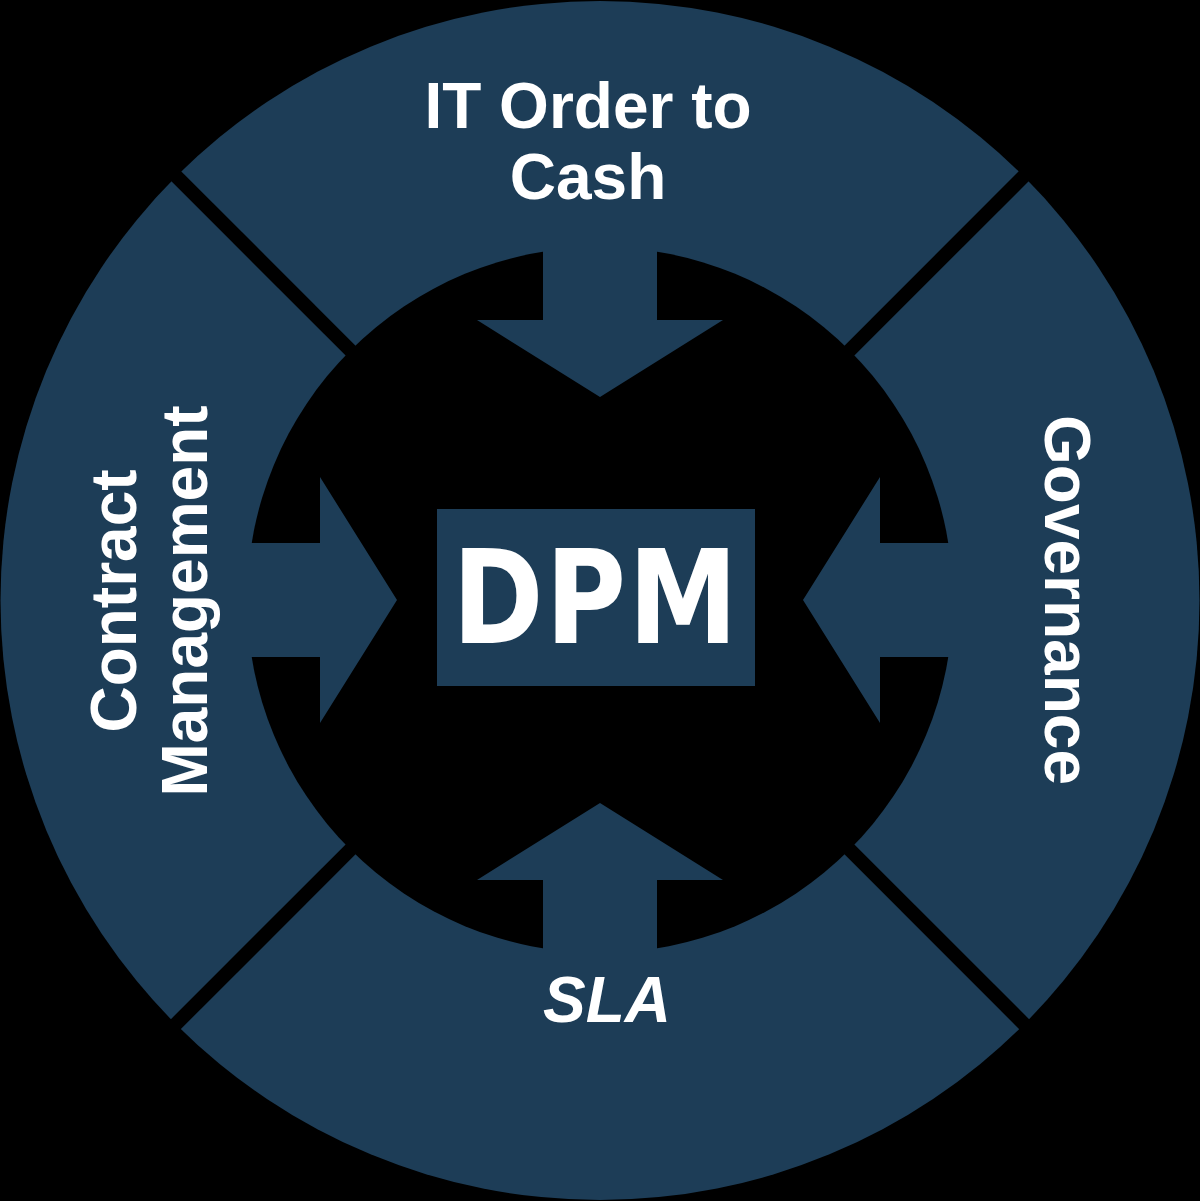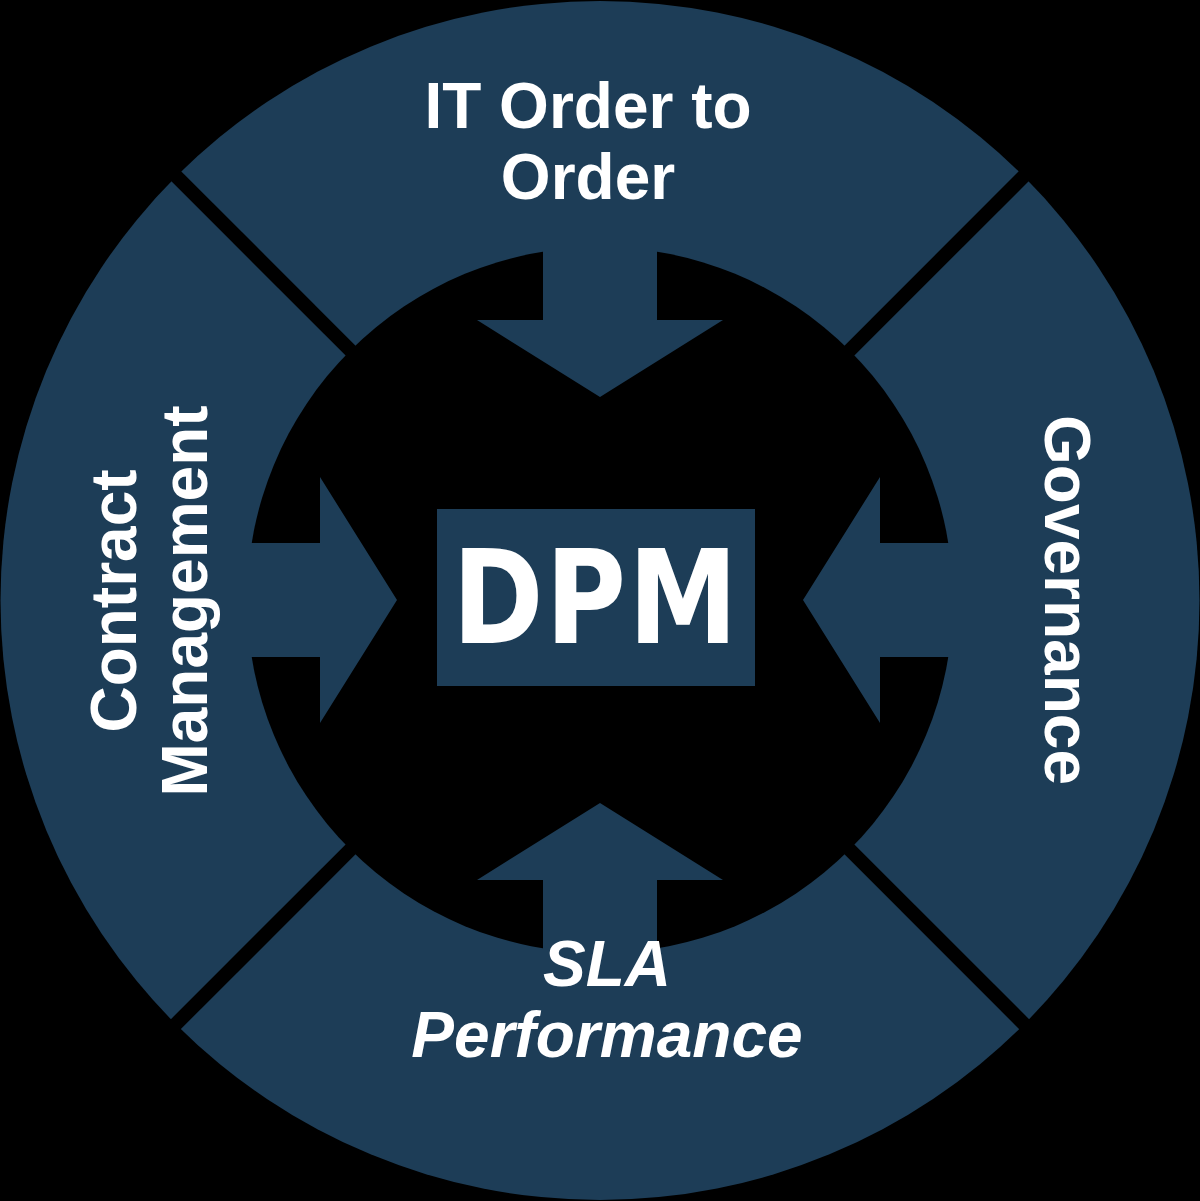--- a/index.html
+++ b/index.html
@@ -74,30 +74,29 @@
       <use href="#arrow-shape" transform="rotate(270 600 600)"></use>
     </g>
 
     <rect x="437" y="509" width="318" height="177" fill="#1d3d57"></rect>
   </svg>
 
   <div class="center-box-text">DPM</div>
 
   <div class="seg-label horiz" style="left:588px; top:142px;">
     <div>IT Order to</div>
-    <div>Order</div>
+    <div>Cash</div>
   </div>
 
   <div class="seg-label rot-cw" style="left:1066px; top:600px;">
     <div>Governance</div>
   </div>
 
   <div class="seg-label horiz" style="left:607px; top:1000px;font-style:italic;">
     <div>SLA</div>
-    <div>Performance</div>
   </div>
 
   <div class="seg-label rot-ccw" style="left:150px; top:601px;">
     <div>Contract</div>
     <div>Management</div>
   </div>
 
 </div>
 
 </body></html>

